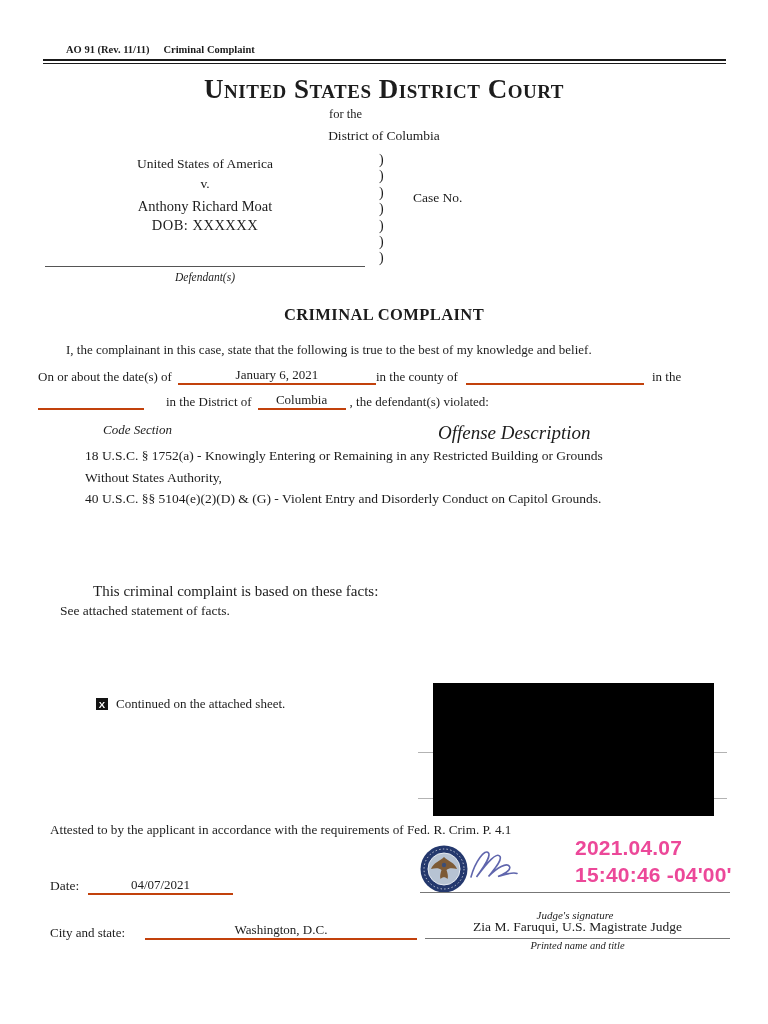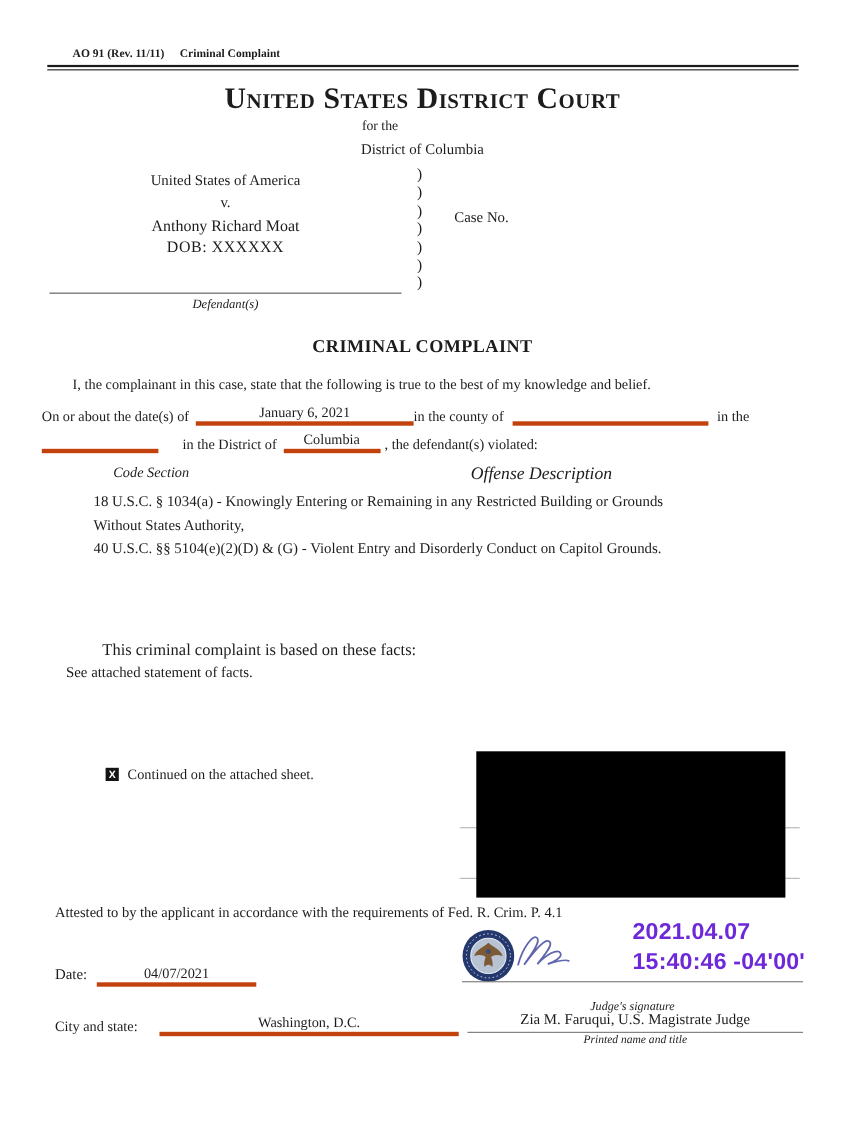--- a/index.html
+++ b/index.html
@@ -33,50 +33,50 @@
   .defendant-line { top:266px; left:45px; width:320px; border-bottom:1px solid #555; height:1px; }
   .defendant-label { top:271px; left:45px; width:320px; font-size:11.5px; }
 
   .complaint-heading { top:305px; left:0; width:768px; font-size:16.5px; font-weight:bold; letter-spacing:0.4px; }
 
   .intro { top:342px; left:66px; font-size:13px; }
 
   .fill-row { font-size:13px; white-space:nowrap; }
   .row1 { top:366px; left:38px; width:700px; }
   .row2 { top:391px; left:38px; }
-  .blank { display:inline-block; border-bottom:4px solid #c2410c; text-align:center;
+  .blank { display:inline-block; border-bottom:2px solid #c2410c; text-align:center;
            vertical-align:bottom; font-size:13px; line-height:17px; }
   .b-date { width:198px; margin-left:6px; }
   .b-county { width:178px; margin-left:8px; margin-right:8px; }
   .b-state { width:106px; margin-right:22px; }
   .b-district { width:88px; margin-left:6px; margin-right:4px; }
 
   .code-header { top:422px; left:103px; font-size:13px; }
-  .offense-header { top:422px; left:428px; font-size:16px; }
+  .offense-header { top:422px; left:438px; font-size:19px; }
   .offense-lines { top:445px; left:85px; width:600px; font-size:13.5px; line-height:21.6px; }
 
   .facts-intro { top:583px; left:93px; font-size:15px; }
   .facts-statement { top:603px; left:60px; font-size:13.5px; }
 
   .continued-row { top:696px; left:96px; font-size:13px; display:flex; align-items:center; }
   .checkbox { display:inline-flex; width:12px; height:12px; background:#131313; color:#ffffff;
               font-family:"Liberation Sans", sans-serif; font-size:9.5px; font-weight:bold;
               align-items:center; justify-content:center; margin-right:8px; }
 
   .redact-line { left:418px; width:309px; border-top:1px solid #b3b3b3; height:1px; }
   .rl1 { top:752px; } .rl2 { top:798px; }
   .redaction-box { top:683px; left:433px; width:281px; height:133px; background:#000000; z-index:2; }
 
   .attestation { top:820px; left:50px; width:545px; font-size:13.2px; line-height:20px; }
 
   .seal { top:845px; left:420px; width:48px; height:48px; }
   .scribble { top:840px; left:462px; width:58px; height:52px; }
 
   .stamp { left:575px; font-family:"Liberation Sans", sans-serif; font-weight:600;
-           font-size:21px; color:#6d28d9; letter-spacing:0.2px; white-space:nowrap; }
+           font-size:21px; color:#ec4899; letter-spacing:0.2px; white-space:nowrap; }
   .stamp1 { top:836px; } .stamp2 { top:863px; }
 
   .judge-sig-block { top:892px; left:420px; width:310px; border-top:1px solid #777; text-align:center; }
   .judge-sig-block .lbl { font-size:11px; margin-top:16px; }
 
   .date-label { top:878px; left:50px; font-size:13.5px; }
   .date-blank { top:876px; left:88px; width:145px; }
 
   .citystate-label { top:925px; left:50px; font-size:13px; }
   .citystate-blank { top:921px; left:145px; width:272px; }
@@ -129,21 +129,21 @@
     <span>On or about the date(s) of</span><span class="blank b-date">January 6, 2021</span><span>in the county of</span><span class="blank b-county"></span><span>in the</span>
   </div>
 
   <div class="abs fill-row row2">
     <span class="blank b-state"></span><span>in the District of</span><span class="blank b-district">Columbia</span><span>, the defendant(s) violated:</span>
   </div>
 
   <div class="abs code-header italic">Code Section</div>
   <div class="abs offense-header italic">Offense Description</div>
   <div class="abs offense-lines">
-    <div>18 U.S.C. § 1034(a) - Knowingly Entering or Remaining in any Restricted Building or Grounds</div>
+    <div>18 U.S.C. § 1752(a) - Knowingly Entering or Remaining in any Restricted Building or Grounds</div>
     <div>Without States Authority,</div>
     <div>40 U.S.C. §§ 5104(e)(2)(D) &amp; (G) - Violent Entry and Disorderly Conduct on Capitol Grounds.</div>
   </div>
 
   <div class="abs facts-intro">This criminal complaint is based on these facts:</div>
   <div class="abs facts-statement">See attached statement of facts.</div>
 
   <div class="abs continued-row">
     <span class="checkbox">X</span>
     <span>Continued on the attached sheet.</span>

